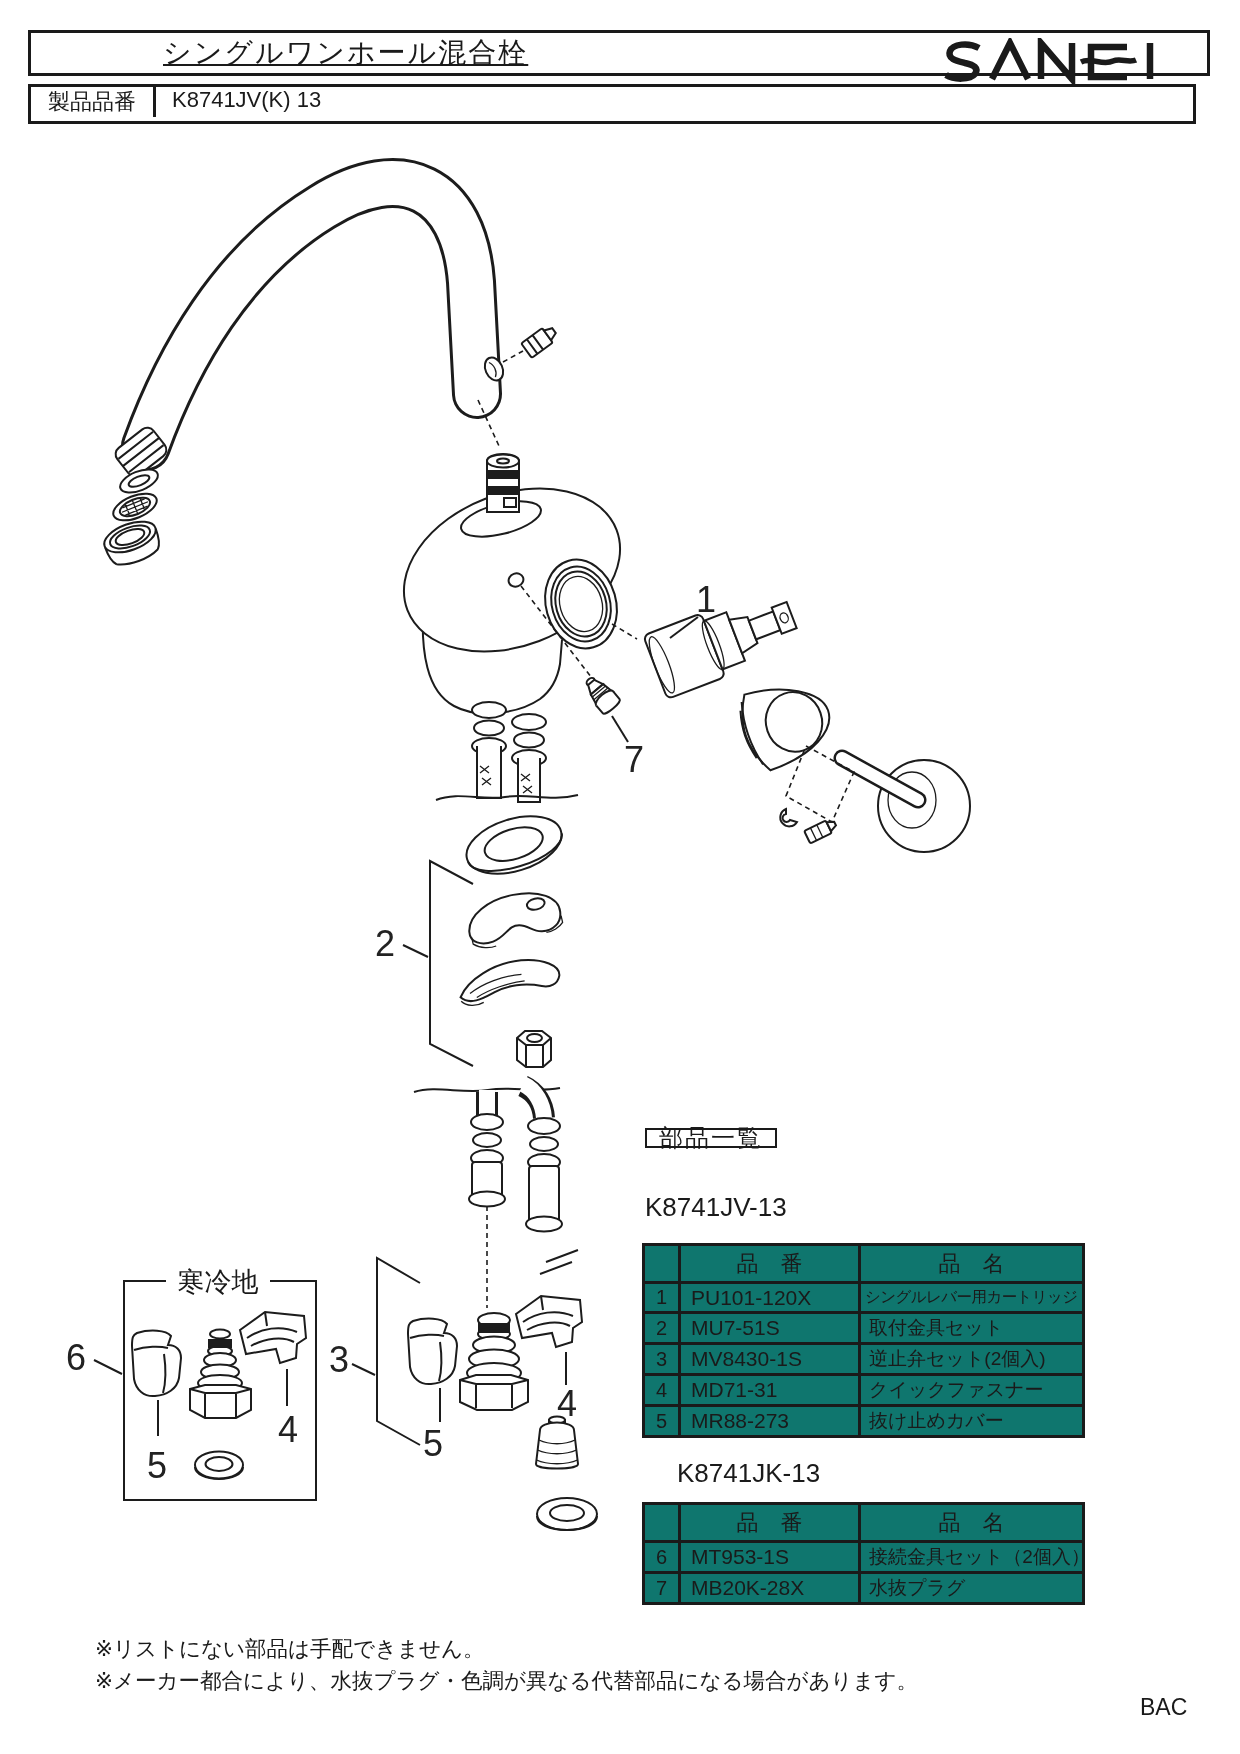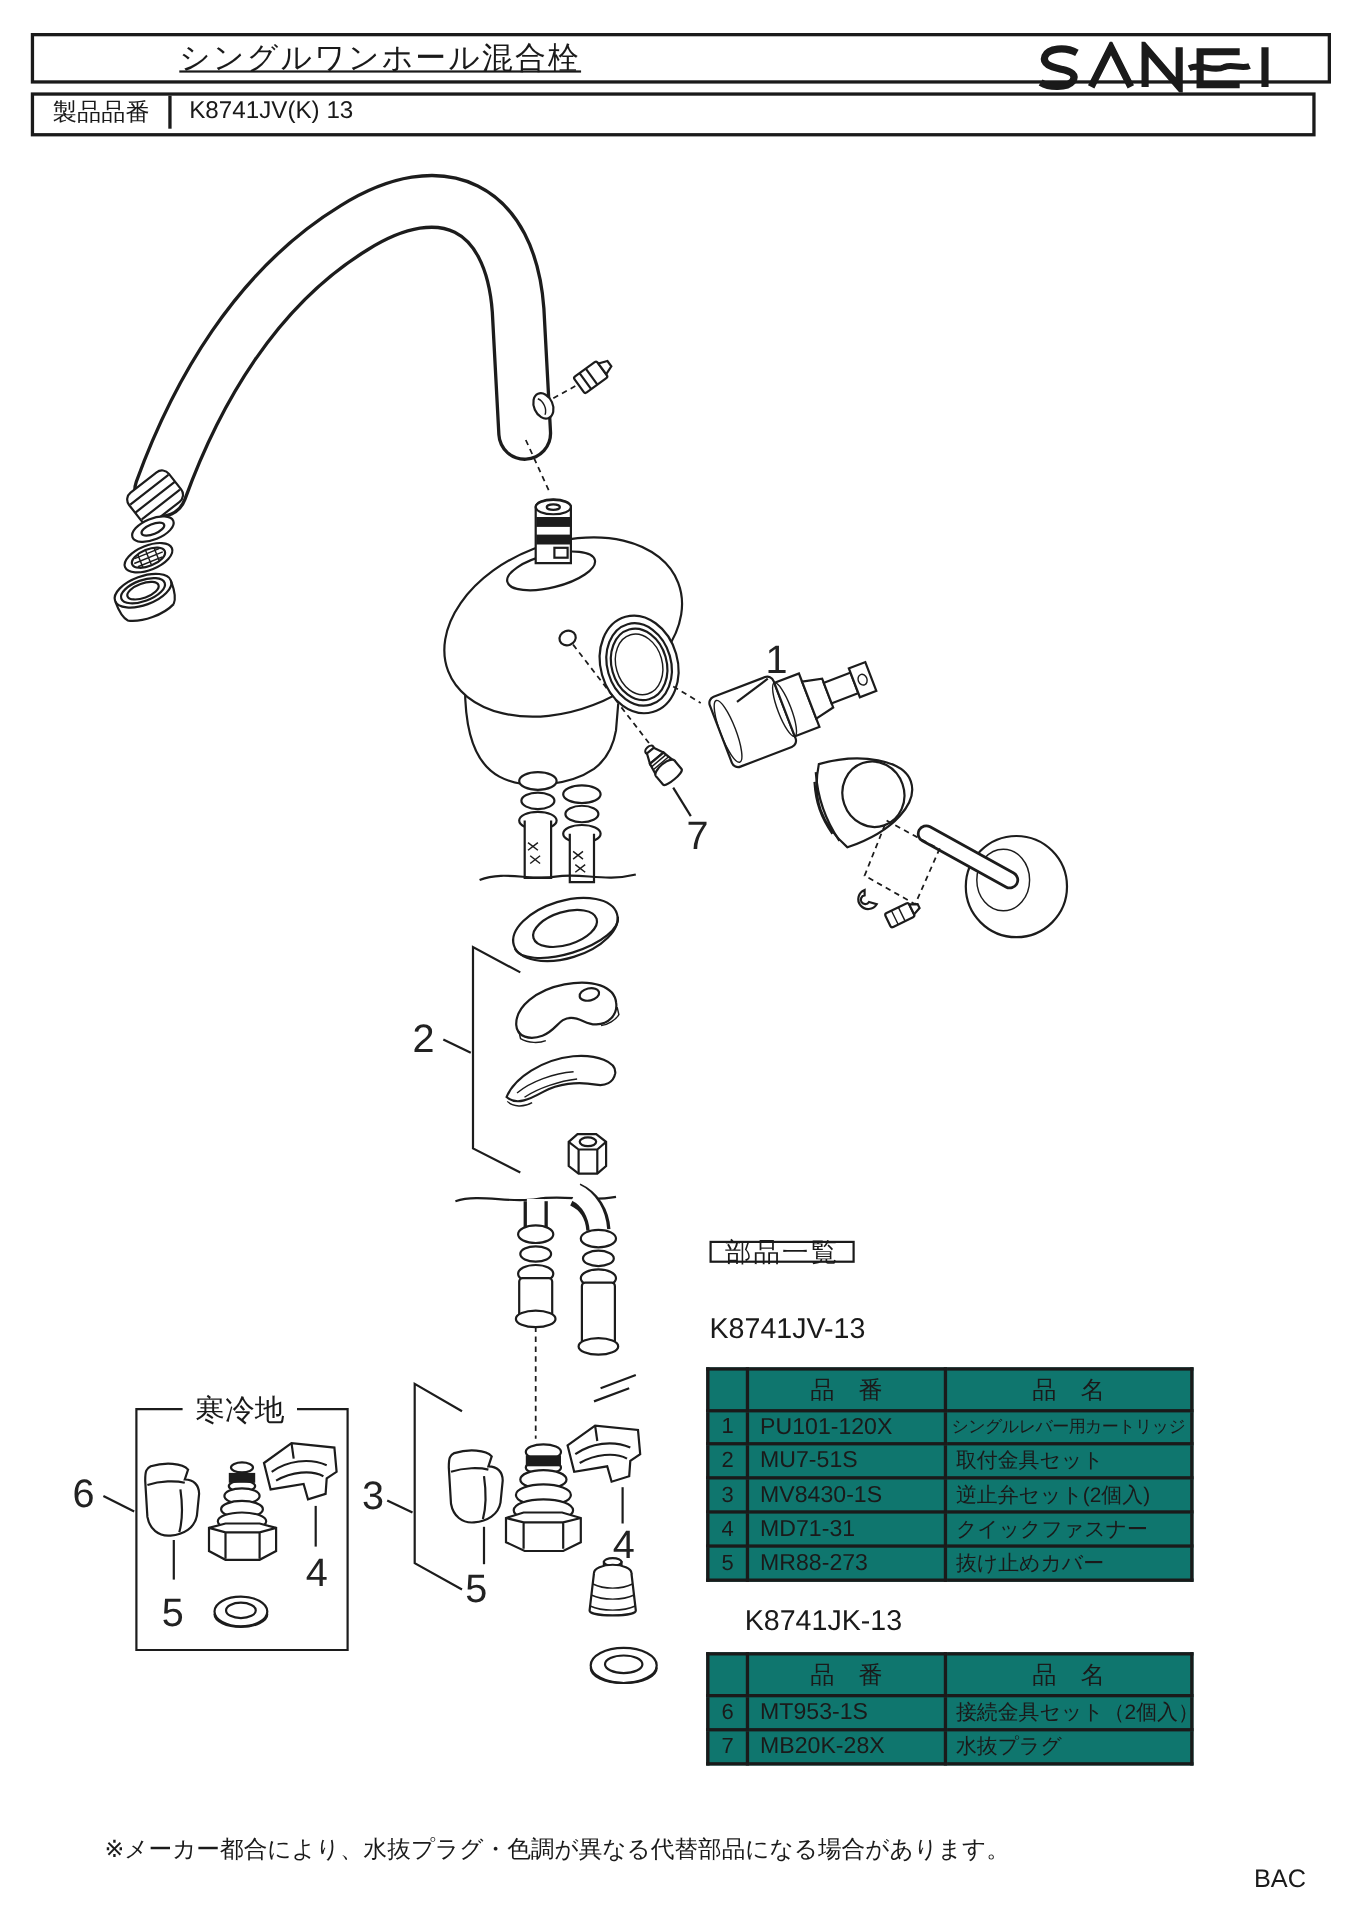--- a/index.html
+++ b/index.html
@@ -387,16 +387,17 @@
       <td class="nm-cell">接続金具セット（2個入）</td>
     </tr>
     <tr class="drow">
       <td class="no-cell">7</td>
       <td class="pn-cell">MB20K-28X</td>
       <td class="nm-cell">水抜プラグ</td>
     </tr>
   </tbody>
     </table>
 
+  <div class="note note-1">※リストにない部品は手配できません。</div>
   <div class="note note-2">※メーカー都合により、水抜プラグ・色調が異なる代替部品になる場合があります。</div>
   <div class="bac">BAC</div>
 
 </div>
 
 </body></html>

